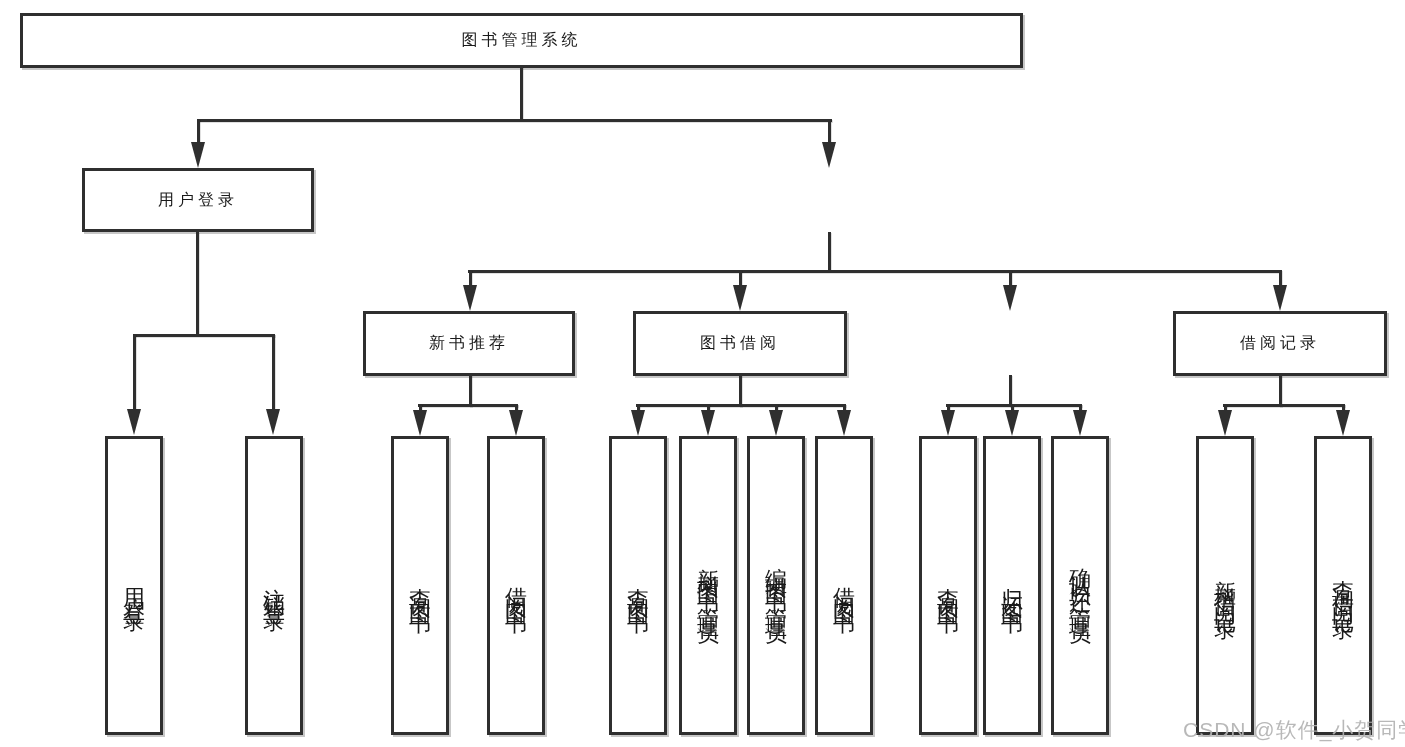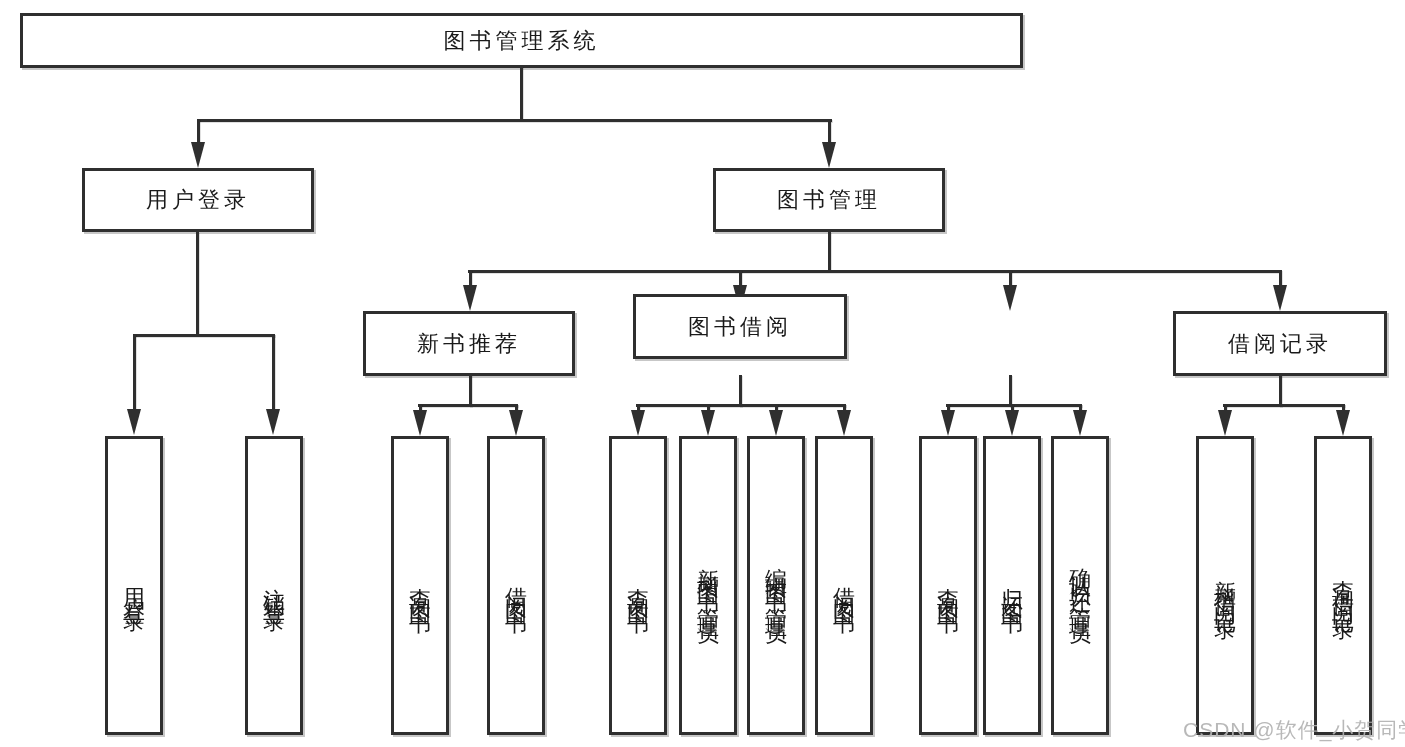--- a/index.html
+++ b/index.html
@@ -13,21 +13,21 @@
   }
   .box{
     position:absolute;
     box-sizing:border-box;
     border:3px solid #2f2f2f;
     background:#ffffff;
     display:flex;align-items:center;justify-content:center;
     box-shadow:2px 2px 0 rgba(0,0,0,0.22);
   }
   .box .lbl{
-    font-size:22px;
+    font-size:16px;
     letter-spacing:4px;
     white-space:nowrap;
   }
   .leaf{top:436px;width:58px;height:299px;}
   .leaf .vlbl{
     writing-mode:vertical-rl;
     text-orientation:mixed;
     font-size:22px;
     line-height:1;
     letter-spacing:8px;
@@ -66,23 +66,20 @@
   <div class="vline" style="left:520px;top:66px;height:55px;"></div>
   <div class="hline" style="left:197px;top:119px;width:635px;"></div>
   <div class="vline" style="left:197px;top:119px;height:26px;"></div>
   <div class="vline" style="left:828px;top:119px;height:26px;"></div>
   <div class="arr" style="left:191px;top:142px;"></div>
   <div class="arr" style="left:822px;top:142px;"></div>
 
   <div class="box" style="left:82px;top:168px;width:232px;height:64px;">
     <span class="lbl">用户登录</span>
   </div>
-  <div class="box" style="left:713px;top:168px;width:232px;height:64px;">
-    <span class="lbl">图书管理</span>
-  </div>
 
   <div class="vline" style="left:196px;top:232px;height:104px;"></div>
   <div class="hline" style="left:133px;top:334px;width:142px;"></div>
   <div class="vline" style="left:133px;top:334px;height:77px;"></div>
   <div class="vline" style="left:272px;top:334px;height:77px;"></div>
   <div class="arr" style="left:127px;top:409px;"></div>
   <div class="arr" style="left:266px;top:409px;"></div>
 
   <div class="vline" style="left:828px;top:232px;height:40px;"></div>
   <div class="hline" style="left:468px;top:270px;width:813px;"></div>
@@ -91,21 +88,21 @@
   <div class="vline" style="left:1009px;top:270px;height:16px;"></div>
   <div class="vline" style="left:1279px;top:270px;height:16px;"></div>
   <div class="arr" style="left:463px;top:285px;"></div>
   <div class="arr" style="left:733px;top:285px;"></div>
   <div class="arr" style="left:1003px;top:285px;"></div>
   <div class="arr" style="left:1273px;top:285px;"></div>
 
   <div class="box" style="left:363px;top:311px;width:212px;height:65px;">
     <span class="lbl">新书推荐</span>
   </div>
-  <div class="box" style="left:633px;top:294px;width:214px;height:65px;">
+  <div class="box" style="left:633px;top:311px;width:214px;height:65px;">
     <span class="lbl">图书借阅</span>
   </div>
   <div class="box" style="left:1173px;top:311px;width:214px;height:65px;">
     <span class="lbl">借阅记录</span>
   </div>
 
   <div class="vline" style="left:469px;top:375px;height:32px;"></div>
   <div class="hline" style="left:418px;top:404px;width:100px;"></div>
   <div class="vline" style="left:419px;top:404px;height:9px;"></div>
   <div class="vline" style="left:515px;top:404px;height:9px;"></div>

